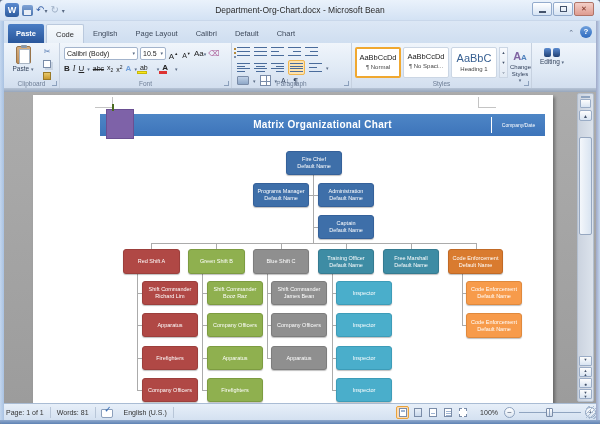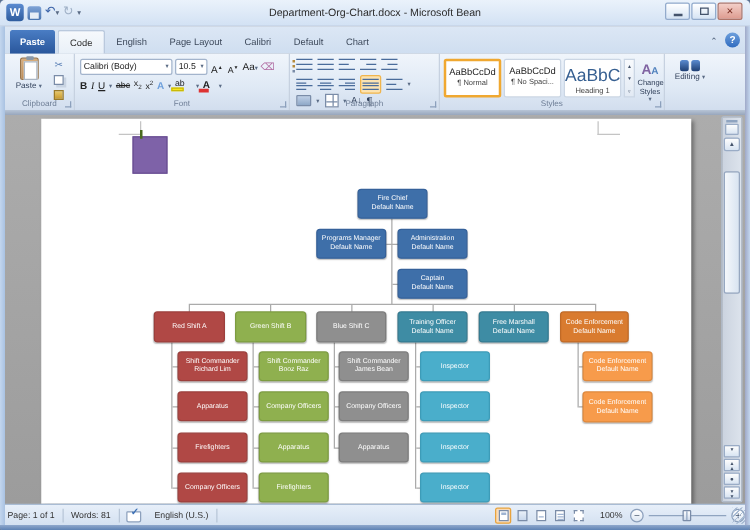--- a/index.html
+++ b/index.html
@@ -318,21 +318,21 @@
     <div class="group g-sty">
       <div class="stylebox sel sb1">
         <div class="prev">AaBbCcDd</div>
         <div class="nm">¶ Normal</div>
       </div>
       <div class="stylebox sb2">
         <div class="prev">AaBbCcDd</div>
         <div class="nm">¶ No Spaci...</div>
       </div>
       <div class="stylebox sb3">
-        <div class="prev" style="font-size:14px;color:#365F91;">AaBbC</div>
+        <div class="prev" style="font-size:11px;color:#365F91;">AaBbC</div>
         <div class="nm">Heading 1</div>
       </div>
       <div class="styarrows">
         <span>▲</span>
         <span>▼</span>
         <span>▿</span>
       </div>
       <div class="chgsty">
         <div class="aa"><span class="a1">A</span><span class="a2">A</span></div>
         <div class="t"><span>Change Styles</span> <span class="car">▾</span></div>
@@ -347,20 +347,25 @@
         <div class="editlbl"><span>Editing</span> <span class="car">▾</span></div>
       </div>
     </div>
   </div>
   <div class="ribbon-edge"></div>
 
   <div class="docarea">
     <div class="page">
       <div class="cropmark cm-tl"></div>
       <div class="cropmark cm-tr"></div>
+      <div class="banner">
+        <div class="banner-title">Matrix Organizational Chart</div>
+        <div class="banner-sep"></div>
+        <div class="banner-right">Company/Date</div>
+      </div>
       <div class="psquare"></div>
       <div class="ptick"></div>
     </div>
 
     <div class="vscroll">
       <div class="split"></div>
       <div class="rulerbtn"></div>
       <div class="sarrow">▲</div>
       <div class="sthumb"></div>
       <div class="sbottom">

